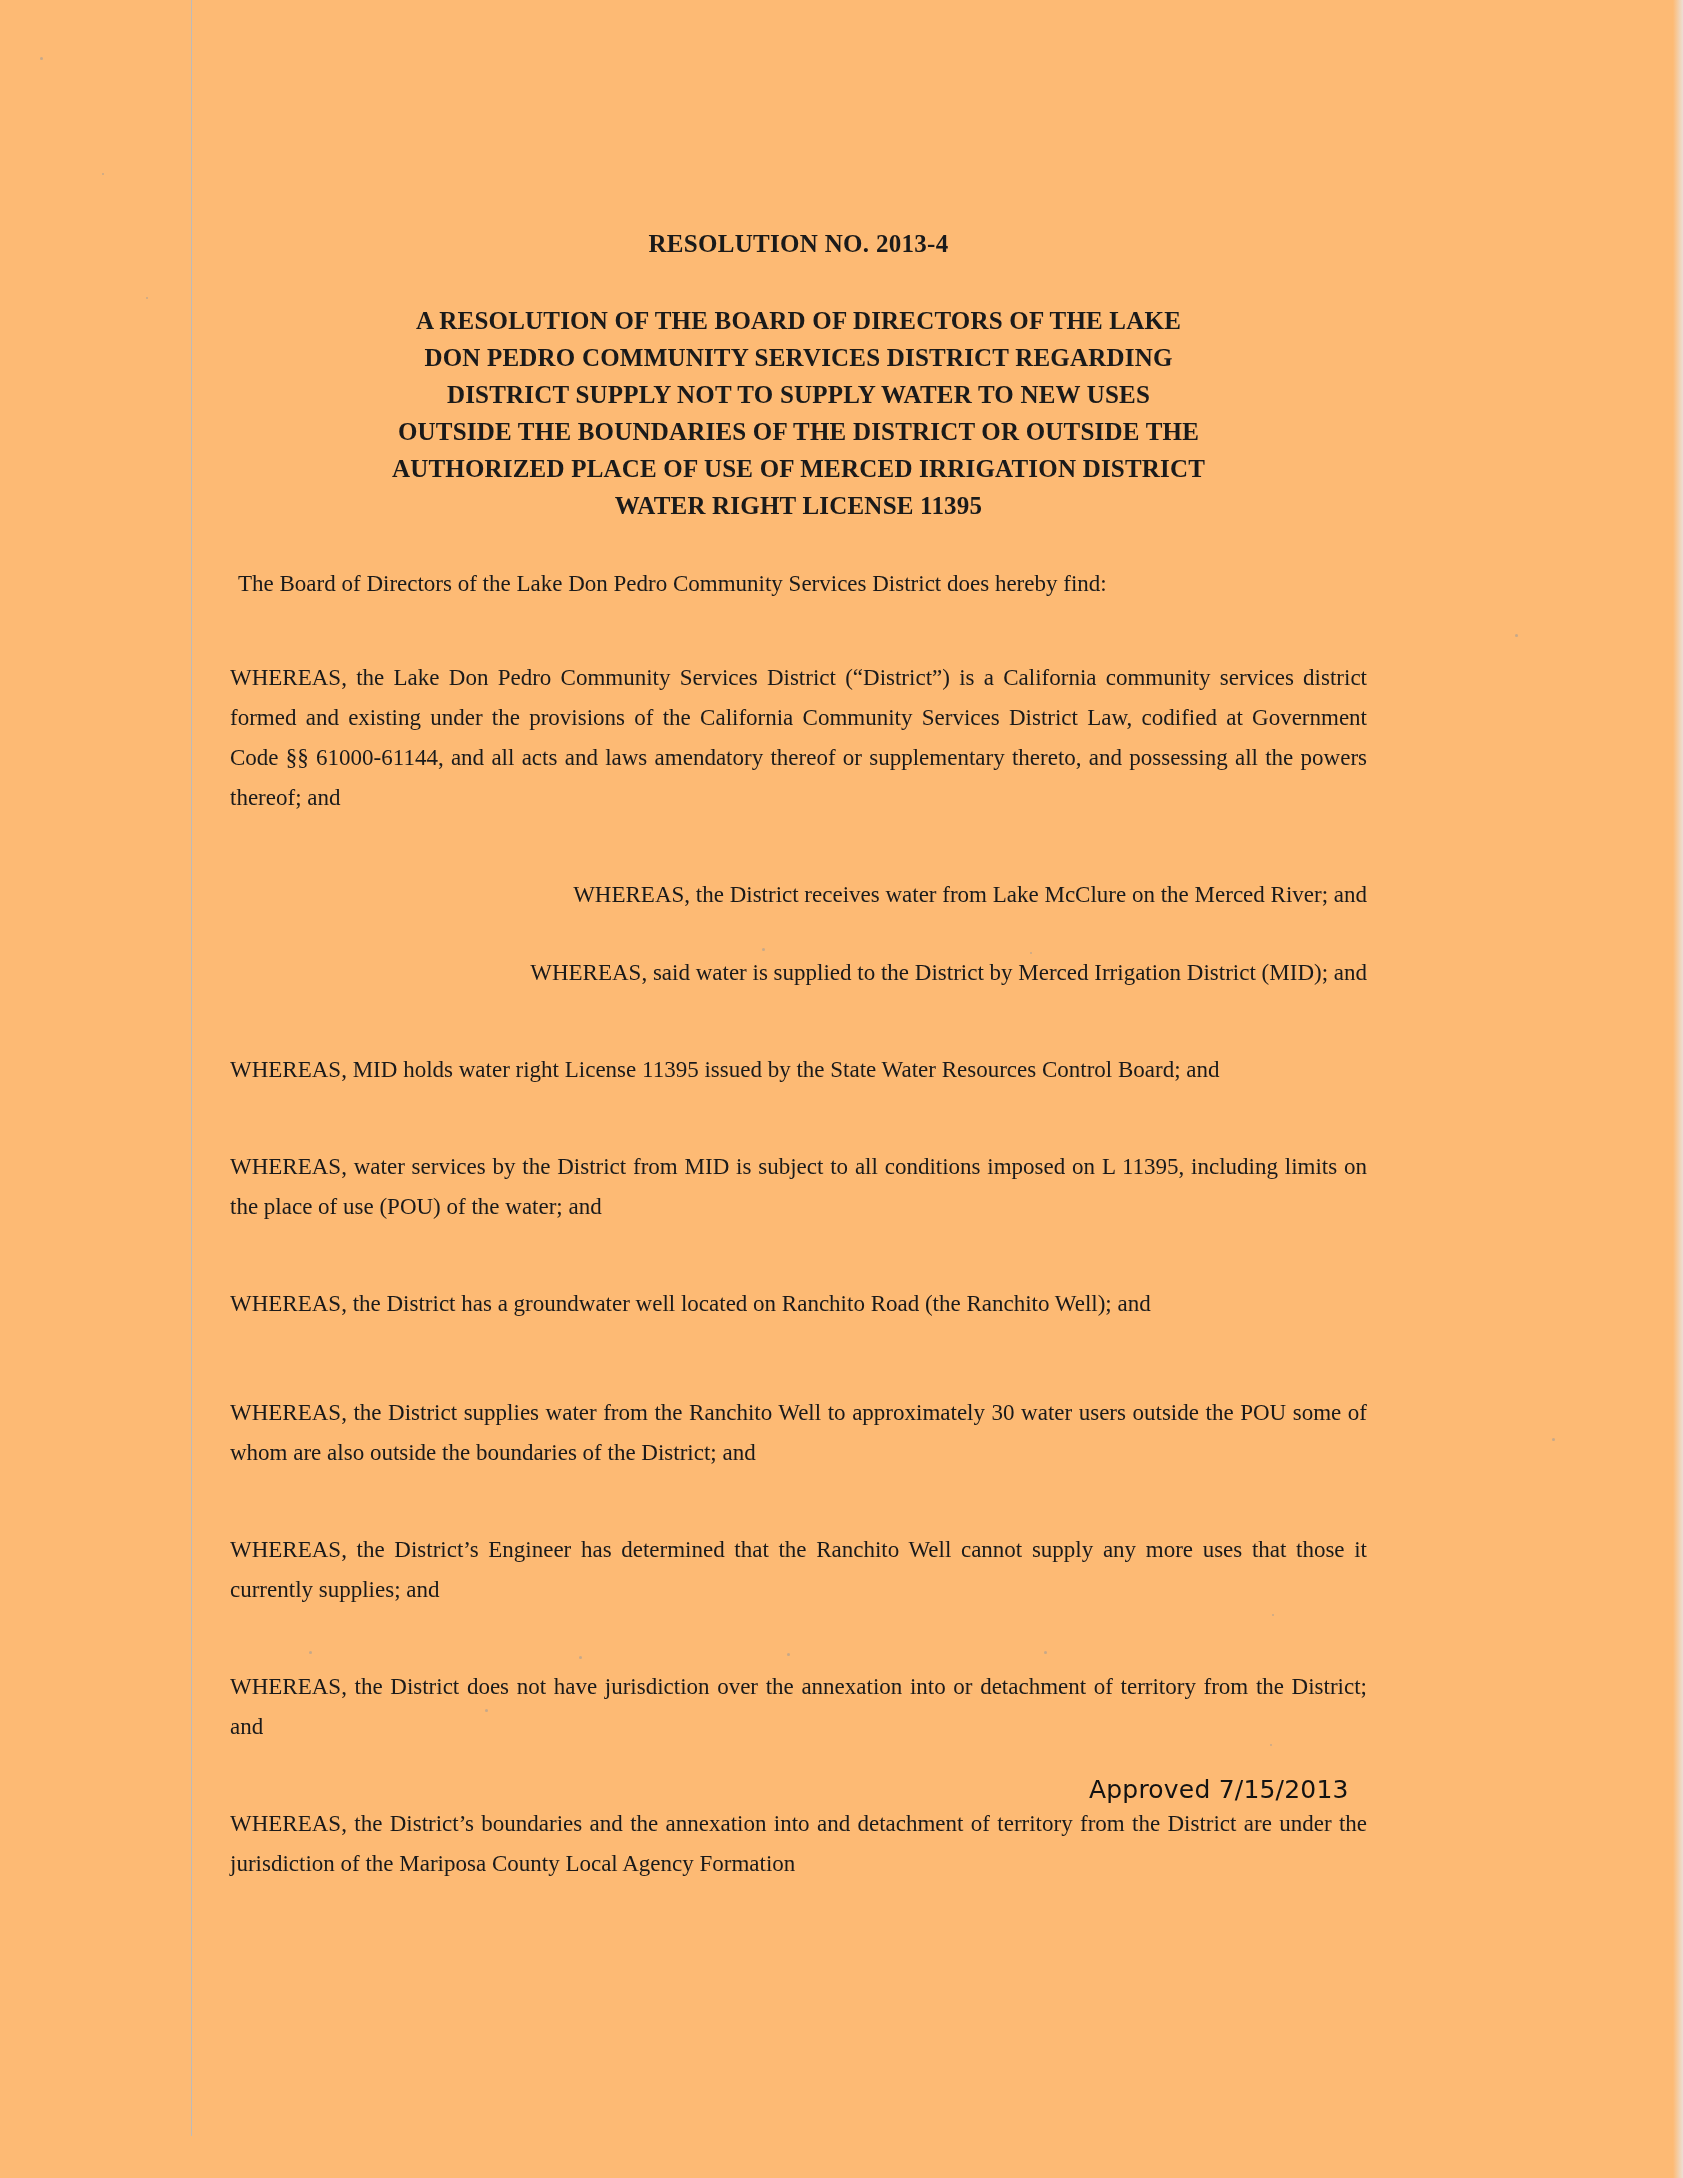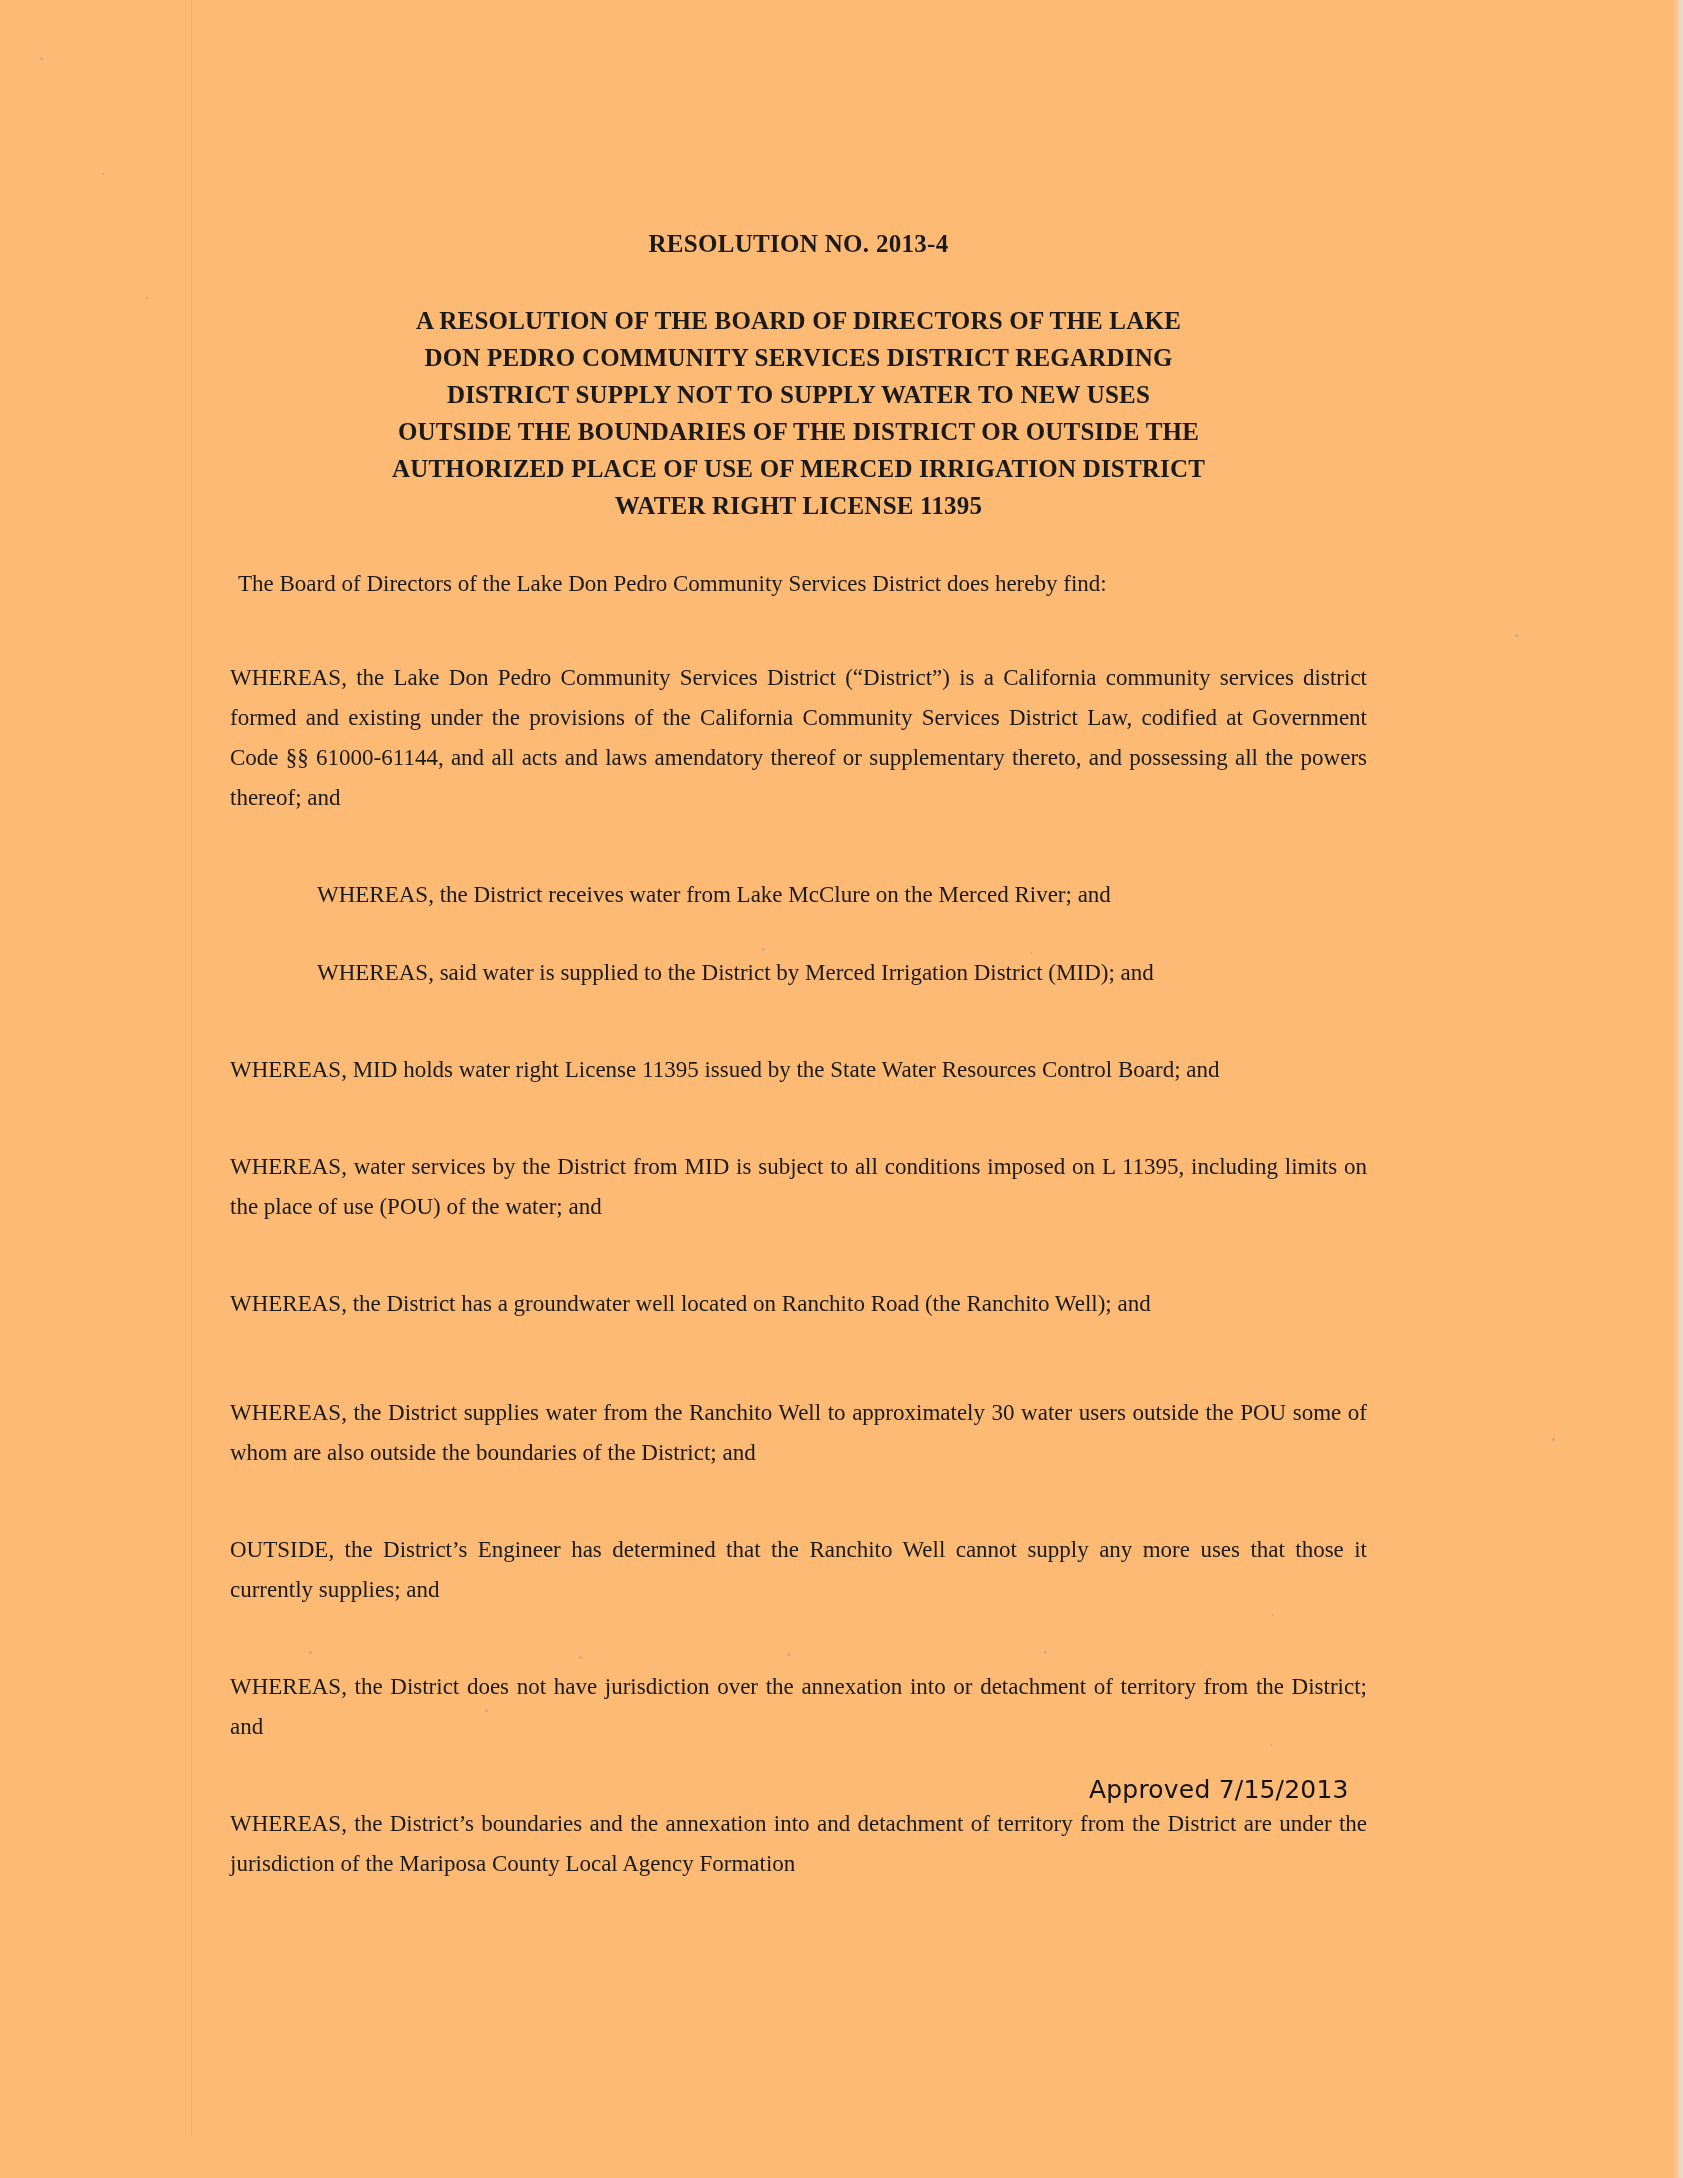--- a/index.html
+++ b/index.html
@@ -86,21 +86,21 @@
     margin: 0 0 38px 0;
     font-size: 23px;
     line-height: 40px;
     text-align: justify;
     text-justify: inter-word;
   }
   p.clause:last-child { margin-bottom: 0; }
 
   p.clause.indent {
     text-indent: 87px;
-    text-align: left;
+    text-align: right;
   }
 
   p.clause.gap-lg { margin-bottom: 57px; }
   p.clause.gap-xl { margin-bottom: 69px; }
 
   
   .footer {
     position: absolute;
     left: 693px;
     top: 1685px;
@@ -156,21 +156,21 @@
   <div class="intro">The Board of Directors of the Lake Don Pedro Community Services District does hereby find:</div>
 
   <div class="clauses">
     <p class="clause gap-lg">WHEREAS, the Lake Don Pedro Community Services District (“District”) is a California community services district formed and existing under the provisions of the California Community Services District Law, codified at Government Code §§ 61000-61144, and all acts and laws amendatory thereof or supplementary thereto, and possessing all the powers thereof; and</p>
     <p class="clause indent">WHEREAS, the District receives water from Lake McClure on the Merced River; and</p>
     <p class="clause indent gap-lg">WHEREAS, said water is supplied to the District by Merced Irrigation District (MID); and</p>
     <p class="clause gap-lg">WHEREAS, MID holds water right License 11395 issued by the State Water Resources Control Board; and</p>
     <p class="clause gap-lg">WHEREAS, water services by the District from MID is subject to all conditions imposed on L 11395, including limits on the place of use (POU) of the water; and</p>
     <p class="clause gap-xl">WHEREAS, the District has a groundwater well located on Ranchito Road (the Ranchito Well); and</p>
     <p class="clause gap-lg">WHEREAS, the District supplies water from the Ranchito Well to approximately 30 water users outside the POU some of whom are also outside the boundaries of the District; and</p>
-    <p class="clause gap-lg">OUTSIDE, the District’s Engineer has determined that the Ranchito Well cannot supply any more uses that those it currently supplies; and</p>
+    <p class="clause gap-lg">WHEREAS, the District’s Engineer has determined that the Ranchito Well cannot supply any more uses that those it currently supplies; and</p>
     <p class="clause gap-lg">WHEREAS, the District does not have jurisdiction over the annexation into or detachment of territory from the District; and</p>
     <p class="clause">WHEREAS, the District’s boundaries and the annexation into and detachment of territory from the District are under the jurisdiction of the Mariposa County Local Agency Formation</p>
   </div>
 
 
   <div class="approved">Approved 7/15/2013</div>
 
 </div>
 
 

